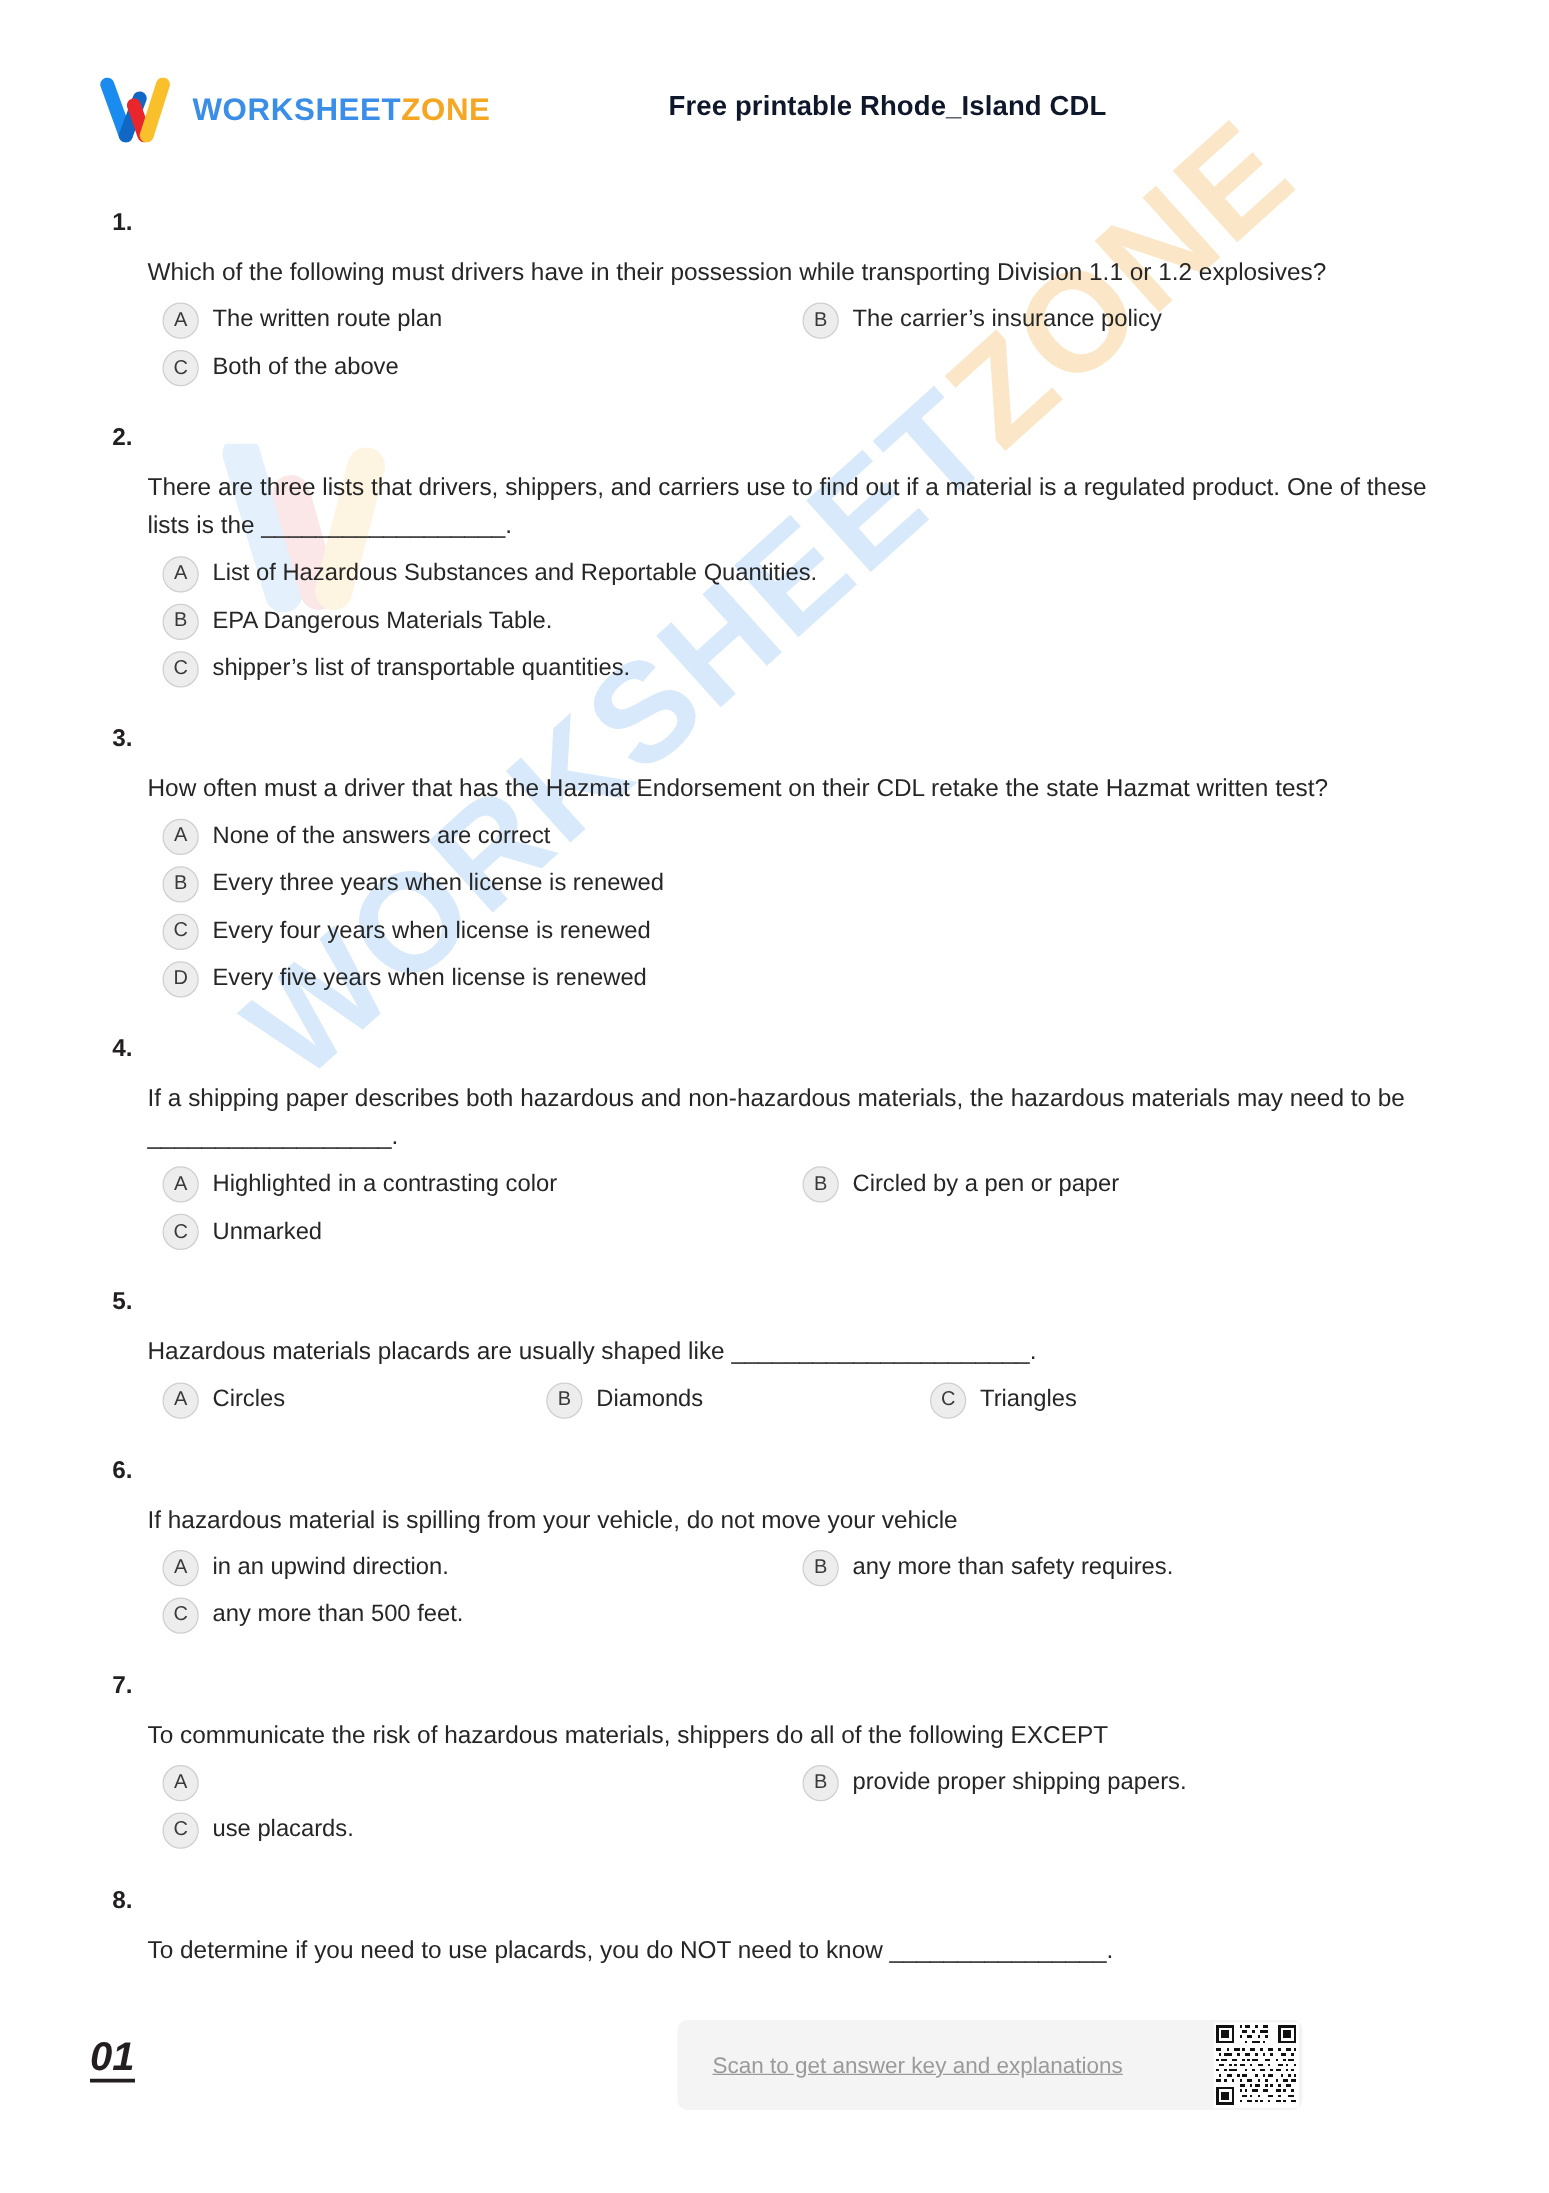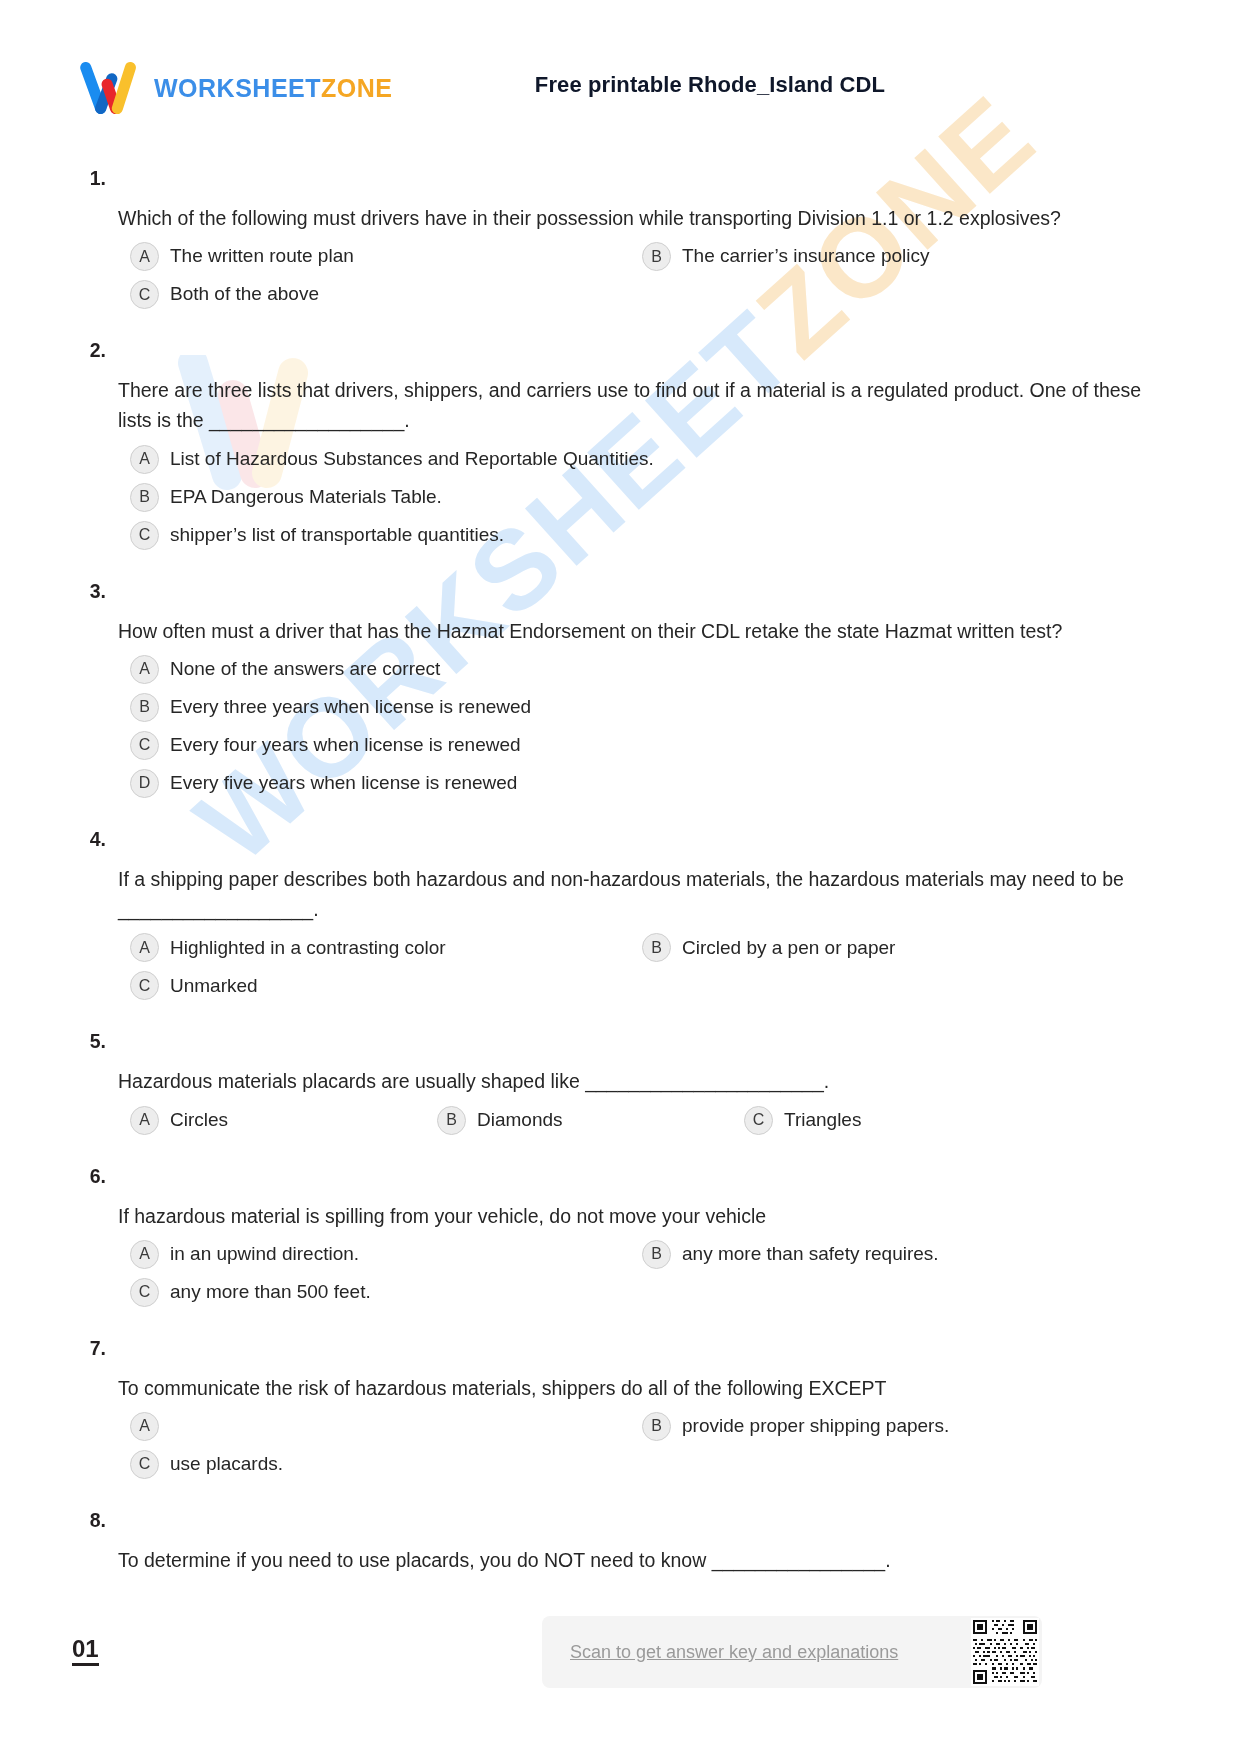--- a/index.html
+++ b/index.html
@@ -125,24 +125,25 @@
 
   
   #footer {
     position: absolute;
     left: 0; bottom: 0; width: 100%; height: 210px;
     z-index: 3;
   }
   #page-number {
     position: absolute;
     left: 72px; bottom: 88px;
-    font-size: 24px; font-weight: 700; color: #231f20;
+    font-size: 32px; font-weight: 700; color: #231f20;
     border-bottom: 3px solid #231f20;
     padding-bottom: 2px;
     line-height: 1;
+    font-style: italic;
   }
   #scan-box {
     position: absolute;
     right: 197px; bottom: 66px;
     width: 500px; height: 72px;
     background: #f4f4f4;
     border-radius: 8px;
     display: flex; align-items: center;
     padding-left: 28px;
   }

